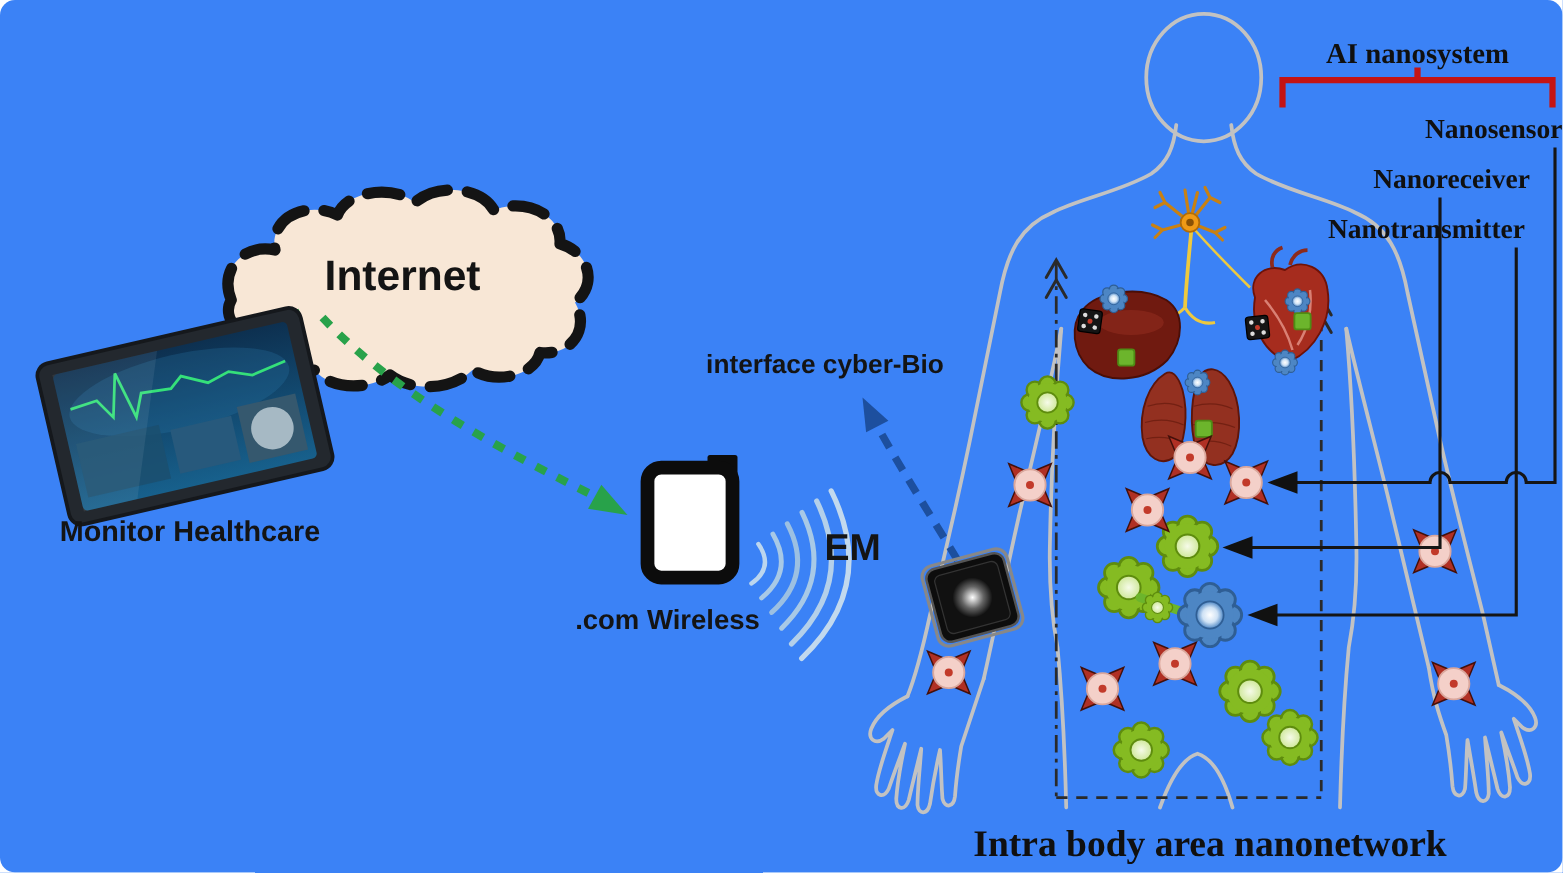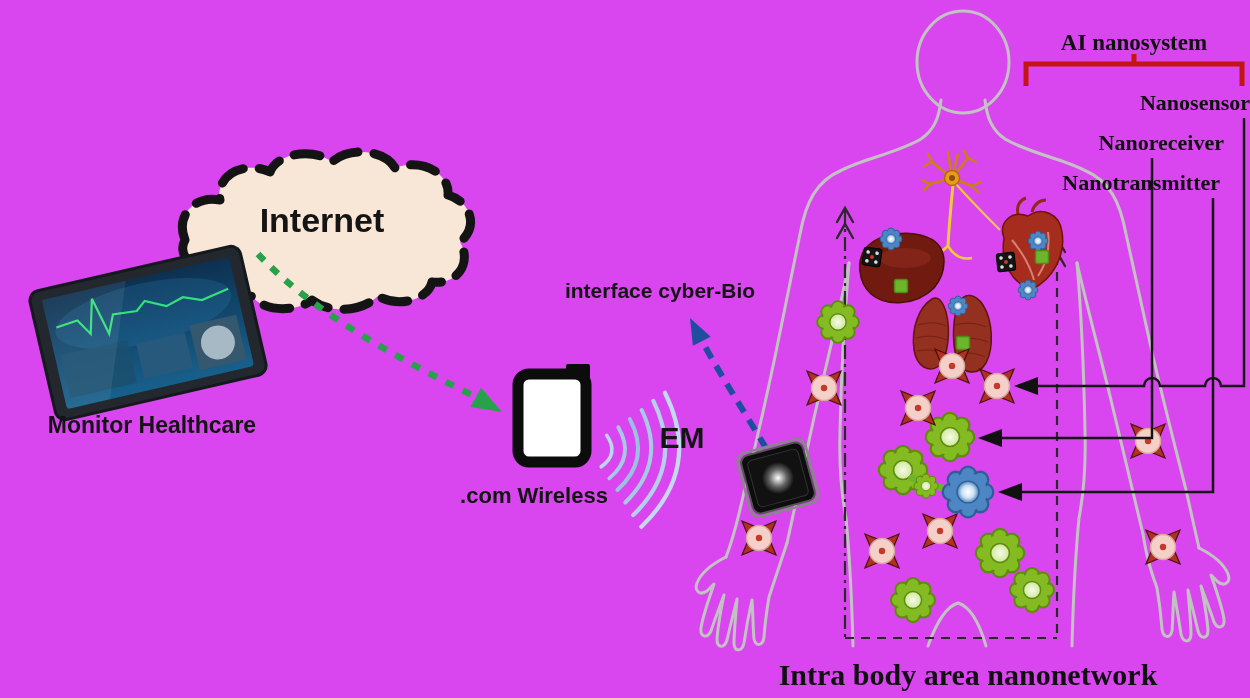--- a/index.html
+++ b/index.html
@@ -1,16 +1,16 @@
 <!DOCTYPE html>
 <html><head>
 <meta charset="utf-8">
 <style>
   html,body{margin:0;padding:0;background:#fff;}
-  #stage{position:relative;width:1250px;height:698px;background:#d946ef;overflow:hidden;}
+  #stage{position:relative;width:1250px;height:698px;background:#3b82f6;overflow:hidden;border-radius:12px;}
   svg{position:absolute;left:0;top:0;}
   .t-sans{font-family:"Liberation Sans",sans-serif;font-weight:bold;fill:#141414;}
   .t-serif{font-family:"Liberation Serif",serif;font-weight:bold;fill:#101010;}
   .bodyline{fill:none;stroke:#c2c2c2;stroke-width:3;stroke-linecap:round;stroke-linejoin:round;}
   .lblline{fill:none;stroke:#151515;stroke-width:2.5;}
   .dashv{fill:none;stroke:#2a2a2a;stroke-width:2.2;}
   .chev{fill:none;stroke:#2a2a2a;stroke-width:2.4;stroke-linecap:round;}
   .emarc{fill:none;stroke-linecap:round;}
 </style>
 </head>

